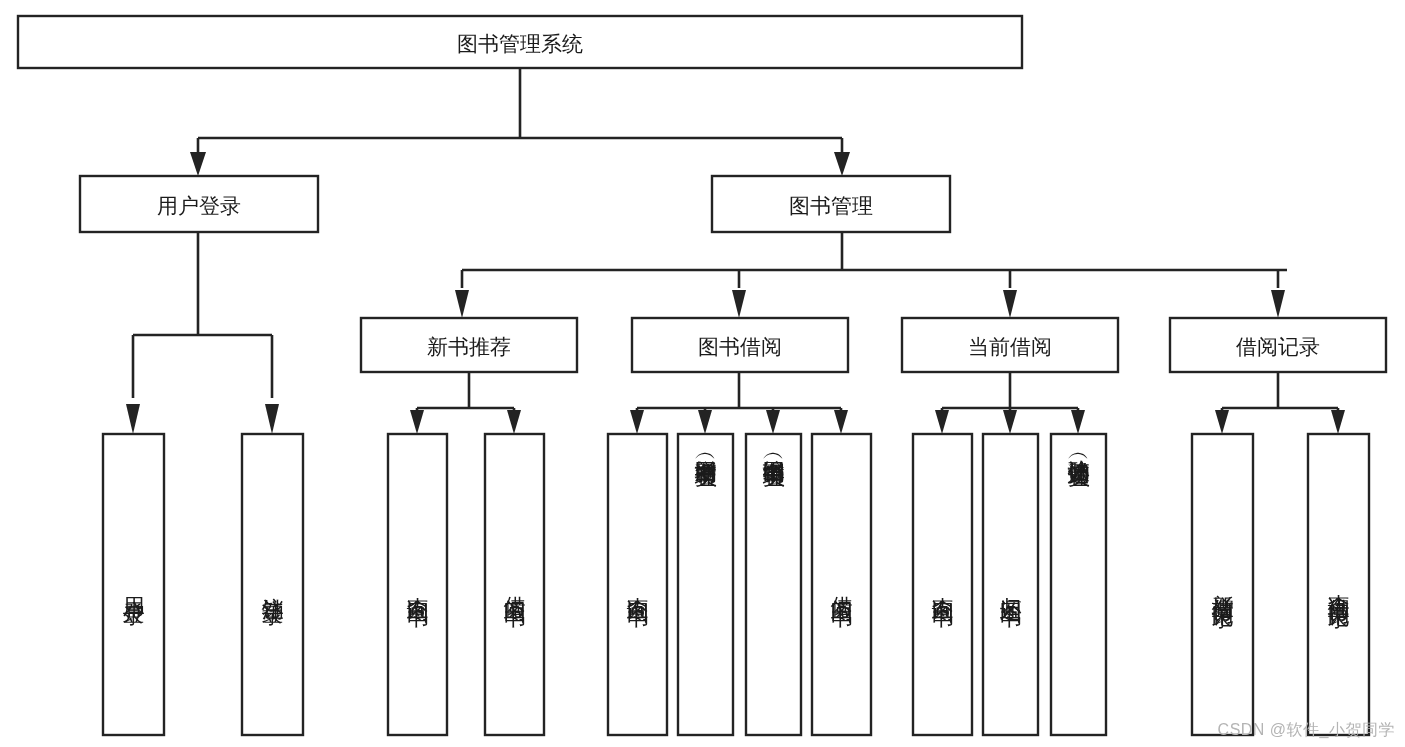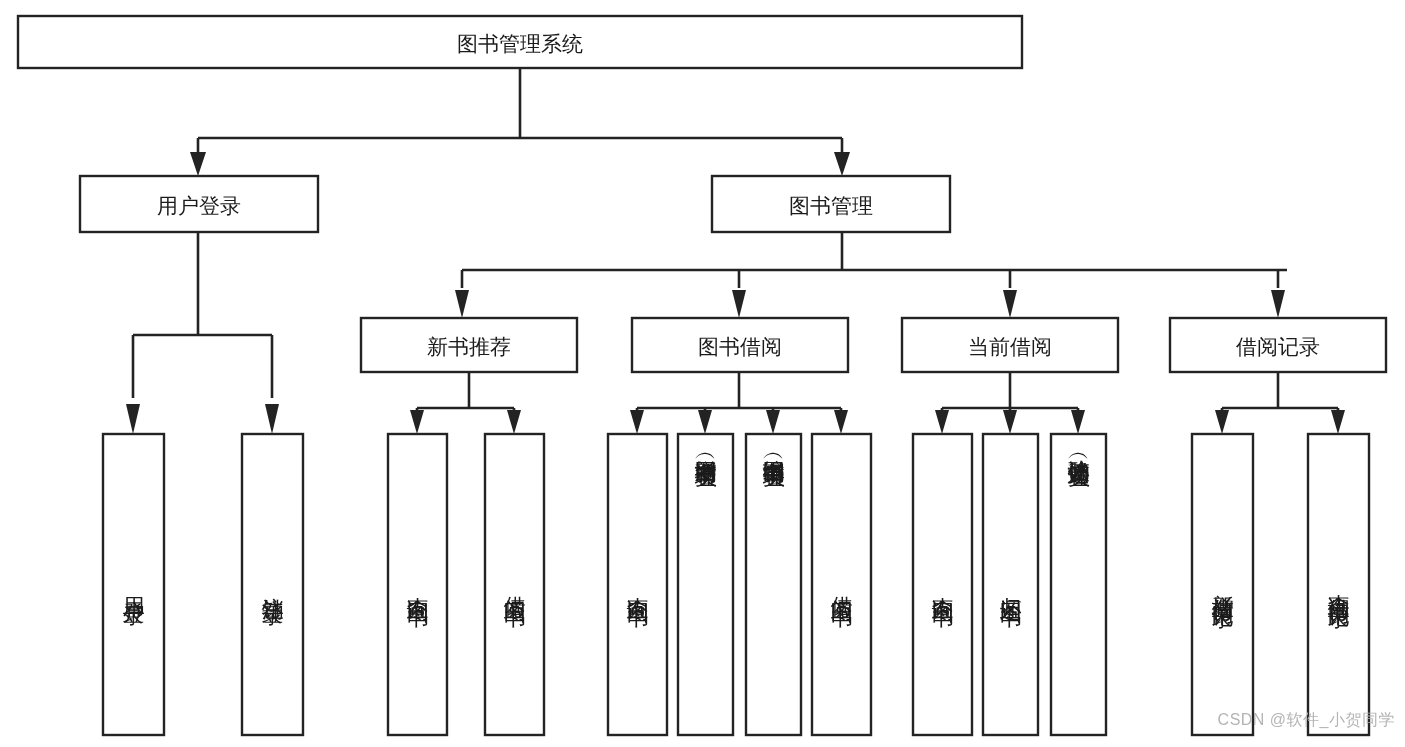--- a/index.html
+++ b/index.html
@@ -45,21 +45,21 @@
   .node-label-h {
     font-family: "Liberation Sans", "DejaVu Sans", sans-serif;
     font-size: 21px;
     fill: #1b1b1b;
     text-anchor: middle;
     dominant-baseline: central;
   }
   .watermark {
     position: absolute;
     right: 10px;
-    bottom: 16px;
+    bottom: 6px;
     font-family: "Liberation Sans", "DejaVu Sans", sans-serif;
     font-size: 16px;
     color: #b4b4b4;
     letter-spacing: 0.5px;
     white-space: nowrap;
     user-select: none;
   }
 </style>
 </head>
 <body>

